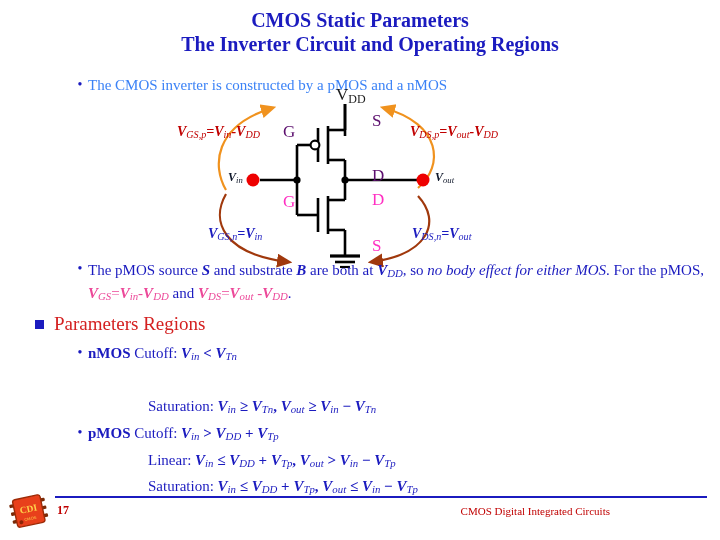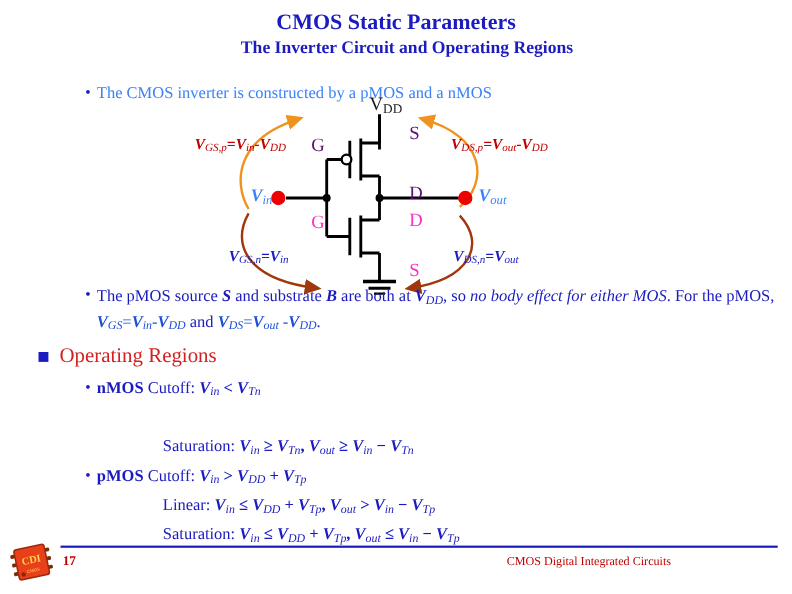--- a/index.html
+++ b/index.html
@@ -9,21 +9,21 @@
     overflow:hidden;position:relative;
   }
   .slide{position:absolute;left:0;top:0;width:623px;height:540px;}
 
   
   .title-block{position:absolute;left:0;top:8px;width:720px;text-align:center;}
   .title-1,.title-2{
     color:#1b1bbf;font-weight:bold;font-size:20px;line-height:24px;
     font-family:"Liberation Serif", serif;letter-spacing:0px;
   }
-  .title-2{font-size:16px;margin-left:20px;}
+  .title-2{font-size:20px;margin-left:20px;}
 
   
   .bullet-row{position:absolute;display:flex;align-items:flex-start;}
   .dot{
     color:#1b1bbf;font-size:14px;line-height:18px;width:16px;flex:0 0 16px;
     text-align:center;
   }
   .sq{
     width:9px;height:9px;background:#1b1bbf;flex:0 0 9px;margin-top:8px;margin-right:10px;
   }
@@ -41,29 +41,29 @@
   .b3{left:72px;top:344px;}
   .b4{left:72px;top:424px;}
 
   .sub{position:absolute;color:#1b1bbf;font-size:15px;line-height:20px;}
 
   i{font-style:italic;}
   b{font-weight:bold;}
   .v{font-style:italic;font-weight:bold;}
   .sb{font-size:0.72em;vertical-align:-0.22em;font-style:italic;font-weight:normal;}
   .sbn{font-size:0.72em;vertical-align:-0.22em;font-style:normal;font-weight:normal;}
-  .red{color:#1d4ed8;}
+  .red{color:#ec4899;}
 
   
   .circuit{position:absolute;left:160px;top:88px;width:410px;height:180px;}
   .circuit svg{display:block;}
   .lbl{position:absolute;font-family:"Liberation Serif", serif;white-space:nowrap;}
   .lbl-red{color:#c00000;font-weight:bold;font-style:italic;font-size:14px;}
   .lbl-blue{color:#1b1bbf;font-weight:bold;font-style:italic;font-size:14px;}
-  .term{color:#3b82f6;font-weight:bold;font-style:italic;font-size:16px;}
+  .term{color:#0f172a;font-weight:bold;font-style:italic;font-size:12px;}
 
   .node-lbl{position:absolute;font-family:"Liberation Serif", serif;font-size:17px;text-align:center;}
   .purple{color:#5c0f6e;}
   .magenta{color:#ff2fc2;}
 
   
   .rule{position:absolute;left:55px;top:496px;width:652px;height:0;
         border-top:2px solid #1b1bbf;}
   .pageno{position:absolute;left:57px;top:503px;color:#c00000;font-weight:bold;font-size:12px;}
   .footer-right{position:absolute;right:13px;top:505px;color:#c00000;font-size:11px;}
@@ -192,21 +192,21 @@
     </div>
   </div>
 
   <div class="bullet-row b2">
     <span class="dot">•</span>
     <span class="btxt">The pMOS source <b><i>S</i></b> and substrate <b><i>B</i></b> are both at <span class="v">V</span><span class="sb">DD</span>, so <i>no body effect for either MOS</i>. For the pMOS, <span class="red"><span class="v">V</span><span class="sb">GS</span>=<span class="v">V</span><span class="sb">in</span>-<span class="v">V</span><span class="sb">DD</span></span> and <span class="red"><span class="v">V</span><span class="sb">DS</span>=<span class="v">V</span><span class="sb">out</span> -<span class="v">V</span><span class="sb">DD</span></span>.</span>
   </div>
 
   <div class="bullet-row sec">
     <span class="sq"></span>
-    <span class="sectxt">Operating Regions</span>
+    <span class="sectxt">Parameters Regions</span>
   </div>
 
   <div class="bullet-row b3">
     <span class="dot">•</span>
     <span class="btxt"><b>nMOS</b> <span>Cutoff:</span> <b><span class="v">V</span><span class="sb">in</span> &lt; <span class="v">V</span><span class="sb">Tn</span></b></span>
   </div>
   <div class="sub" style="left:148px;top:396px;">
     <span>Saturation:</span> <b><span class="v">V</span><span class="sb">in</span> ≥ <span class="v">V</span><span class="sb">Tn</span>, <span class="v">V</span><span class="sb">out</span> ≥ <span class="v">V</span><span class="sb">in</span> − <span class="v">V</span><span class="sb">Tn</span></b>
   </div>
 

